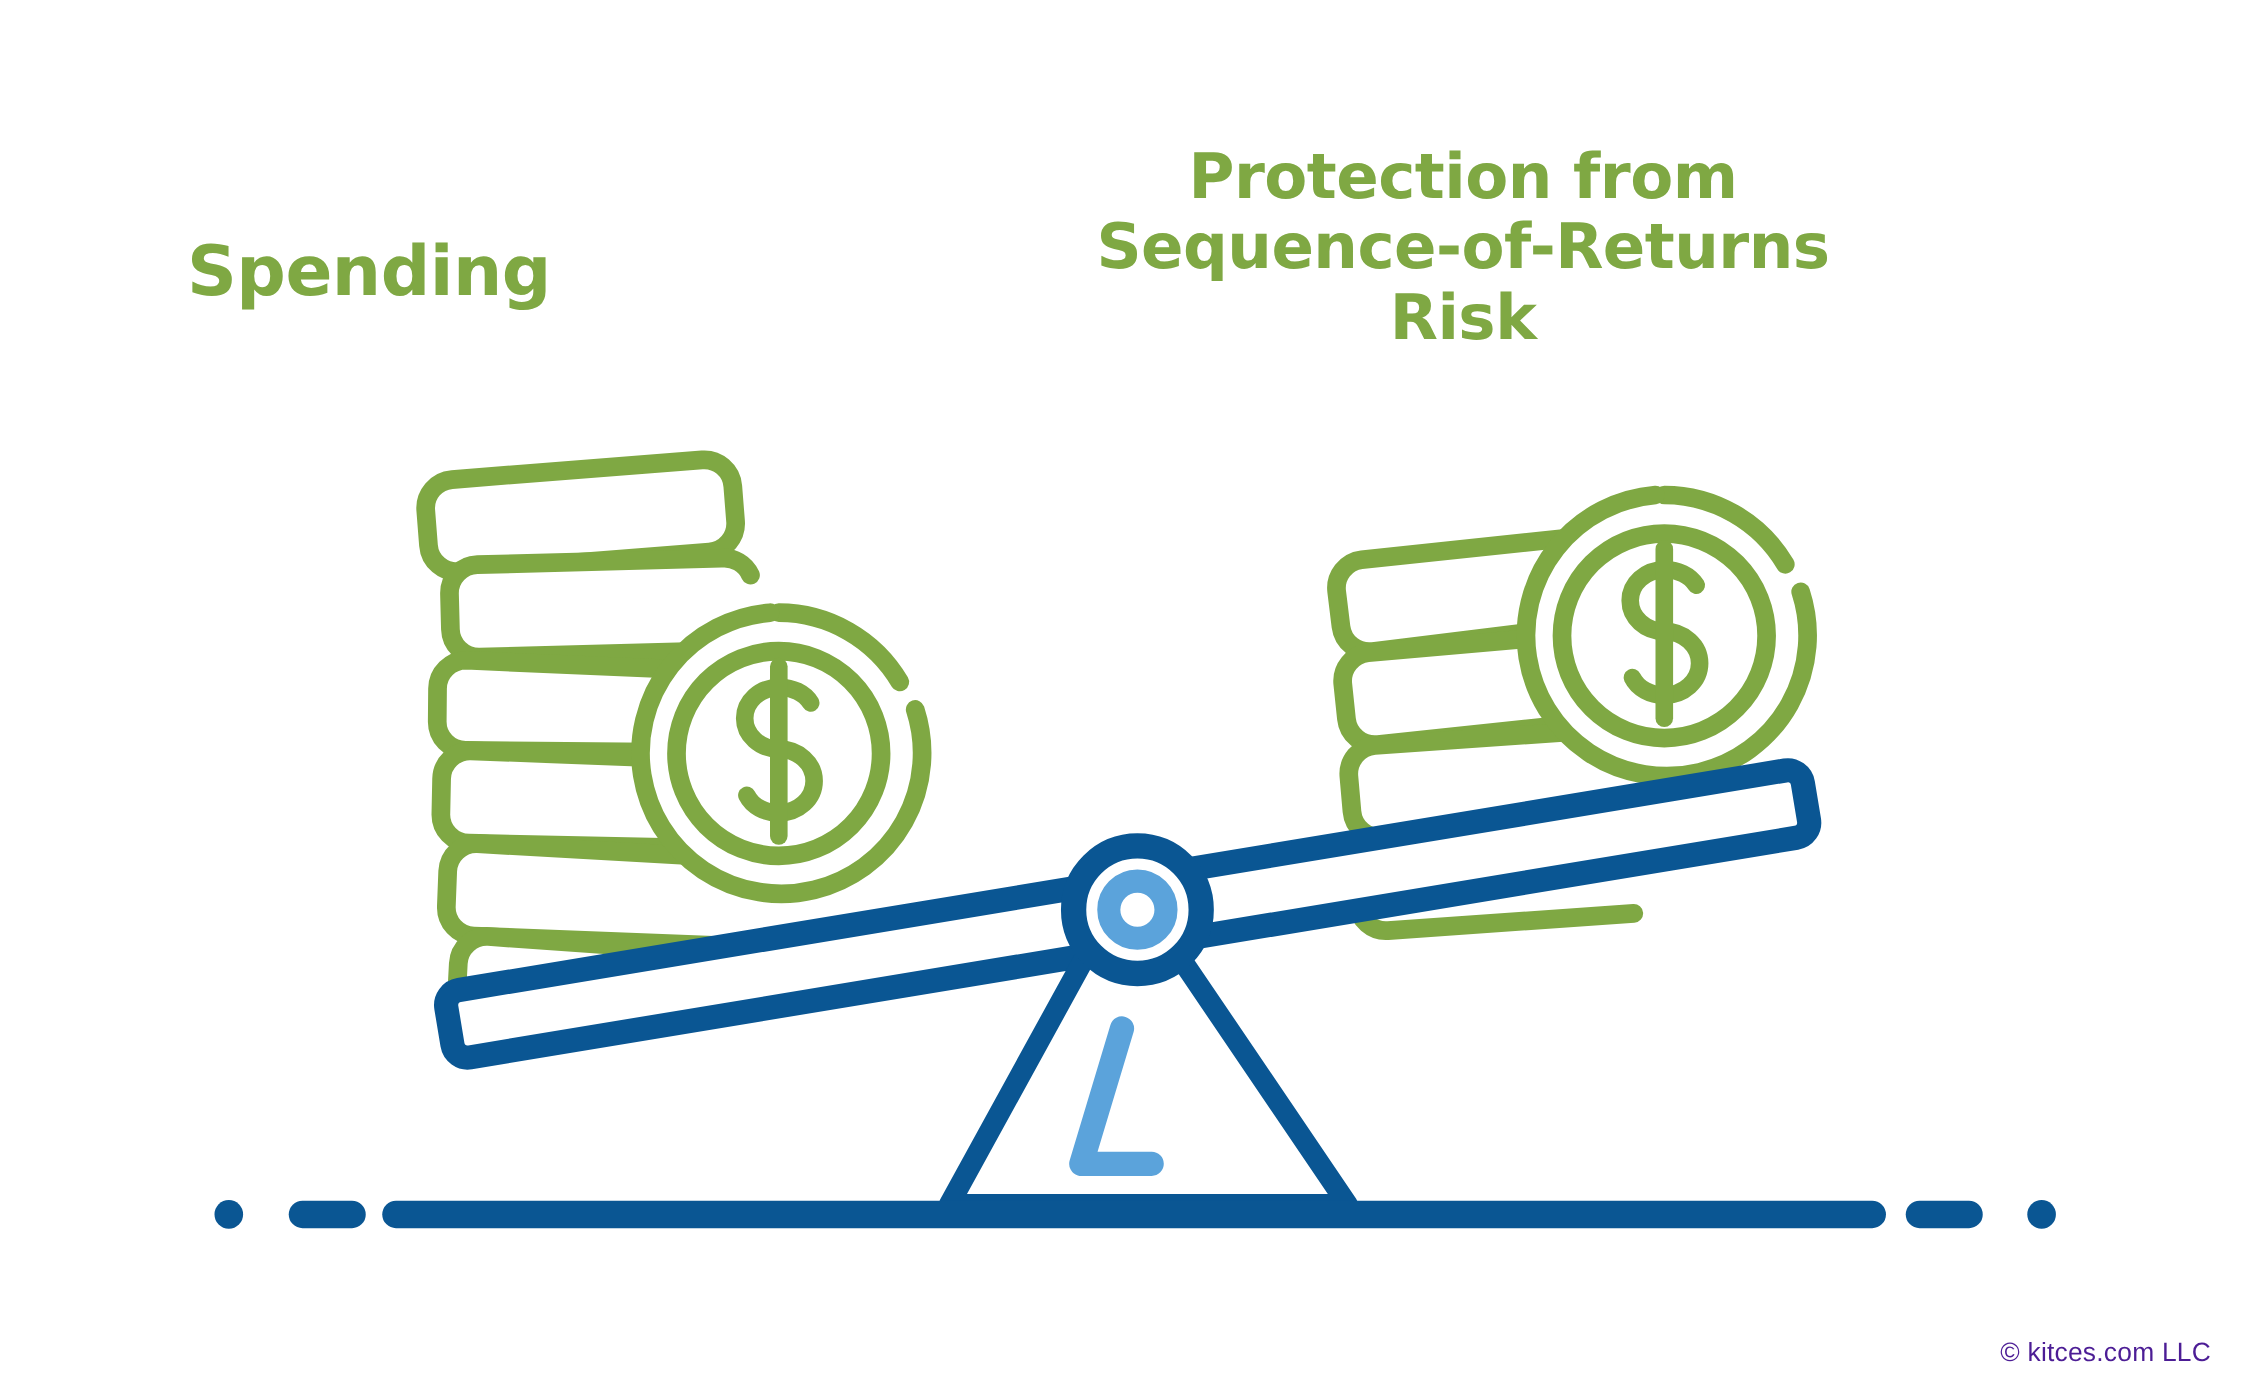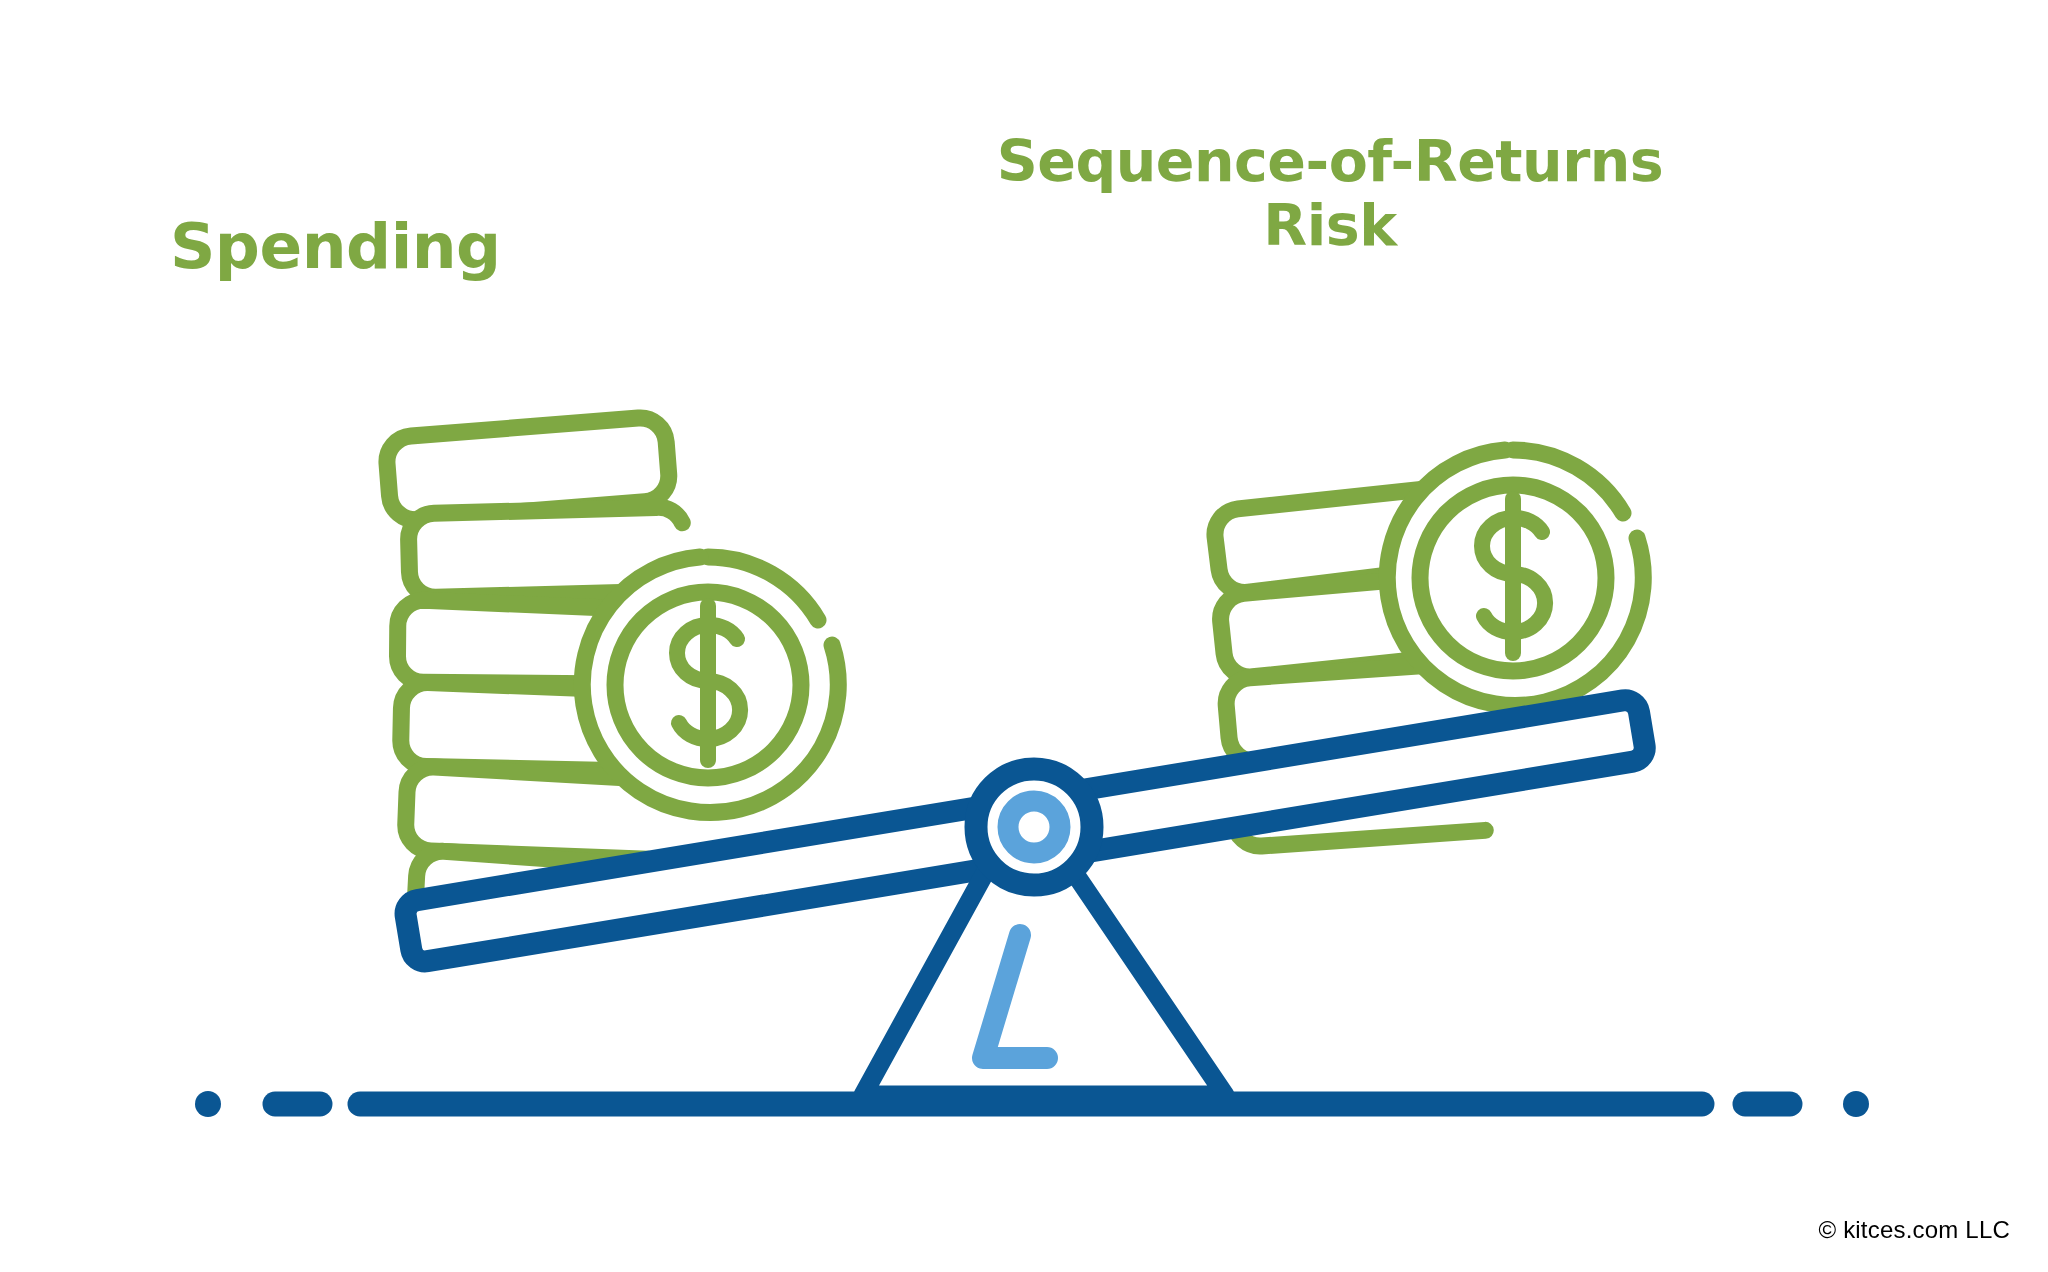--- a/index.html
+++ b/index.html
@@ -43,21 +43,21 @@
     left: 930px;
     top: 130px;
     width: 800px;
     text-align: center;
     font-size: 57px;
   }
   #copyright {
     position: absolute;
     right: 38px;
     bottom: 28px;
-    color: #000000;
+    color: #4c1d95;
     font-family: "Liberation Sans", sans-serif;
     font-size: 24px;
     letter-spacing: 0.2px;
     white-space: nowrap;
     text-align: right;
   }
 </style>
 </head>
 <body>
 
@@ -227,19 +227,20 @@
       <line x1="1745" y1="1104" x2="1790" y2="1104" stroke="#0A5693" stroke-width="25" stroke-linecap="round"></line>
 
       <circle cx="1856" cy="1104" r="13" fill="#0A5693"></circle>
     </g>
 
   </svg>
 
   <div class="label" id="label-spending">Spending</div>
 
   <div class="label" id="label-protection">
+    <div>Protection from</div>
     <div>Sequence-of-Returns</div>
     <div>Risk</div>
   </div>
 
   <div id="copyright">© kitces.com LLC</div>
 
 </div>
 
 </body></html>

